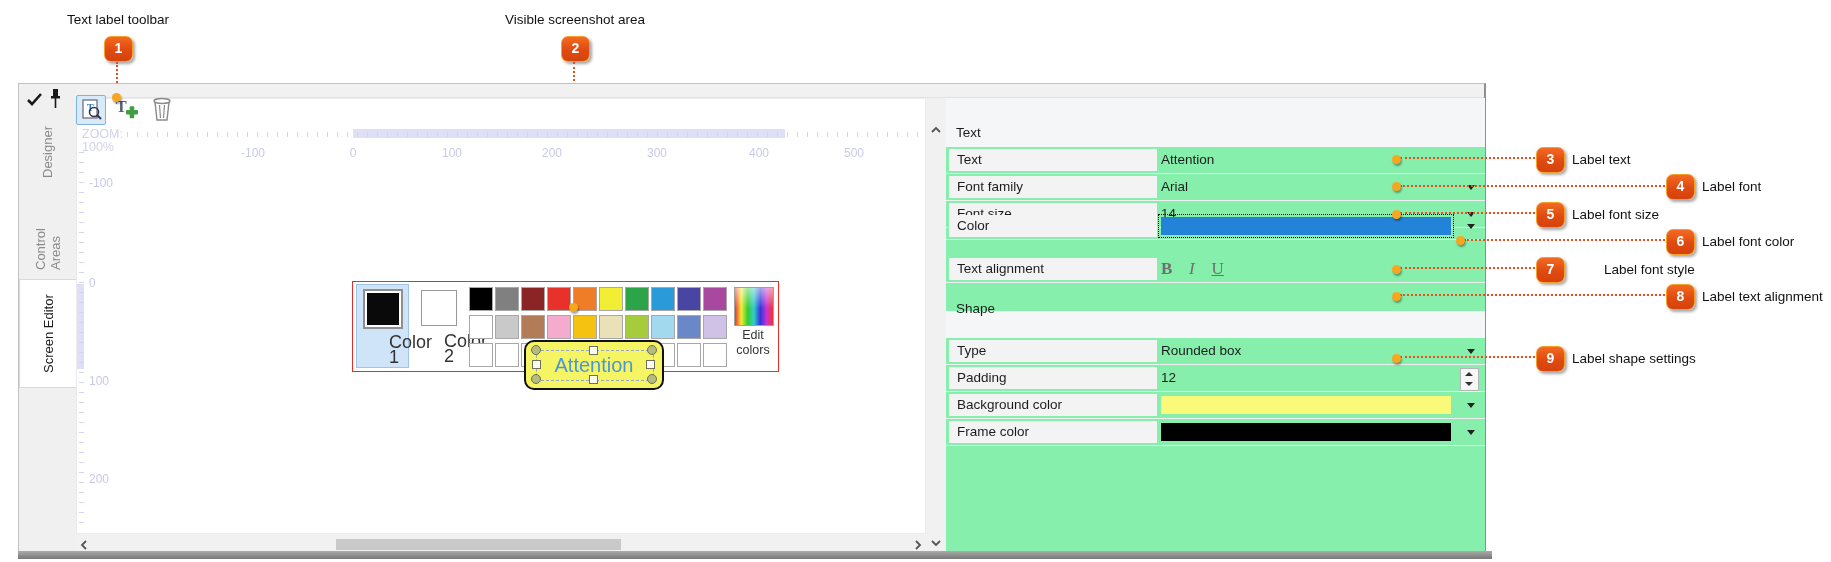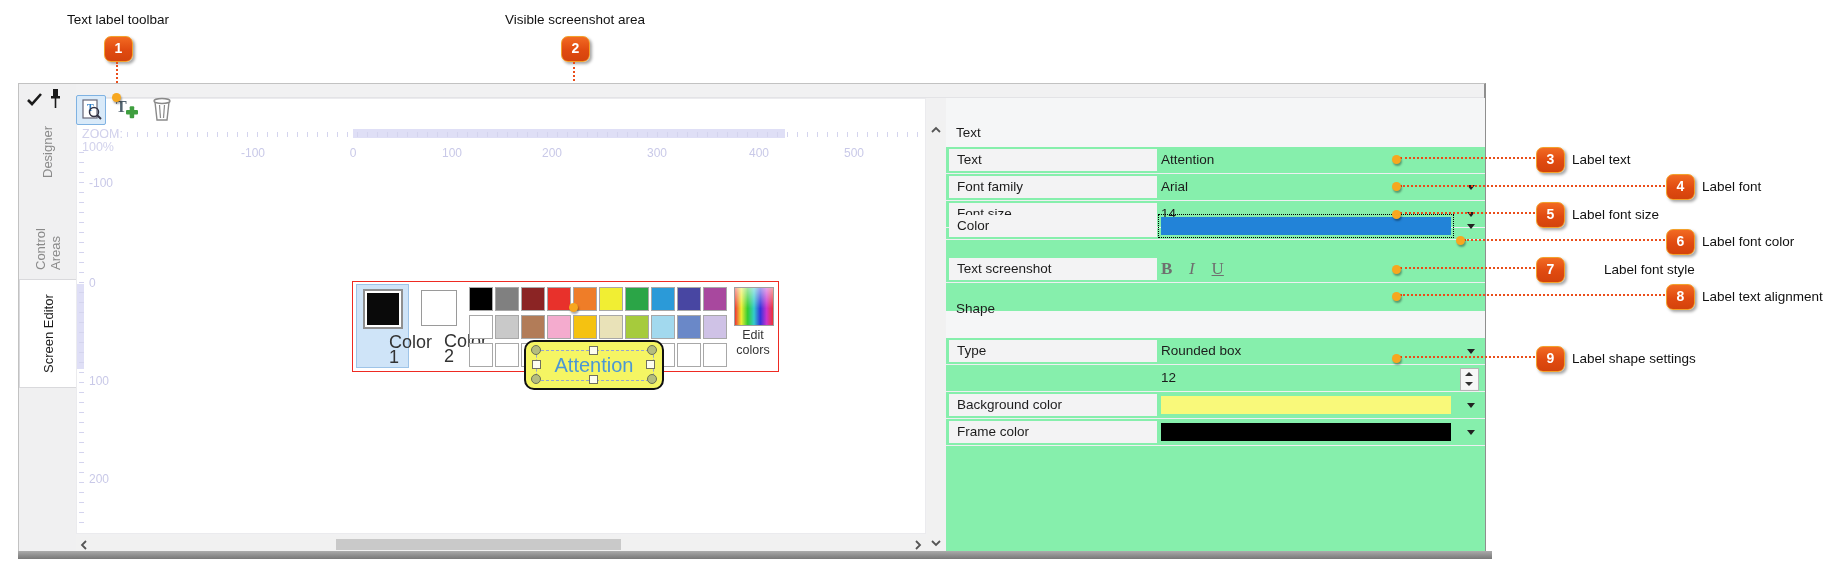--- a/index.html
+++ b/index.html
@@ -388,40 +388,41 @@
         <div class="dd"></div>
       </div>
 
       <div class="prow" style="top:115px;">
         <div class="plabel">Color</div>
         <div class="cbar focus" style="background: rgb(34, 131, 216);"></div>
         <div class="dd"></div>
       </div>
 
       <div class="prow" style="top:158px;">
-        <div class="plabel">Text screenshot</div>
+        <div class="plabel">Text alignment</div>
         <div class="pvalue">
           <span class="biu b">B</span>
           <span class="biu i">I</span>
           <span class="biu u">U</span>
         </div>
       </div>
 
 
       <div class="psection" style="top:213px;height:27px;">
         <span style="bottom:22px;">Shape</span>
         </div>
 
       <div class="prow" style="top:240px;">
         <div class="plabel">Type</div>
         <div class="pvalue">Rounded box</div>
         <div class="dd"></div>
       </div>
 
       <div class="prow" style="top:267px;">
+        <div class="plabel">Padding</div>
         <div class="pvalue">12</div>
         <div class="spinner">
           <div class="sb" style="top:0;">
               <div class="tri-up"></div>
             </div>
           <div class="sb dn">
               <div class="tri-dn"></div>
             </div>
         </div>
       </div>

